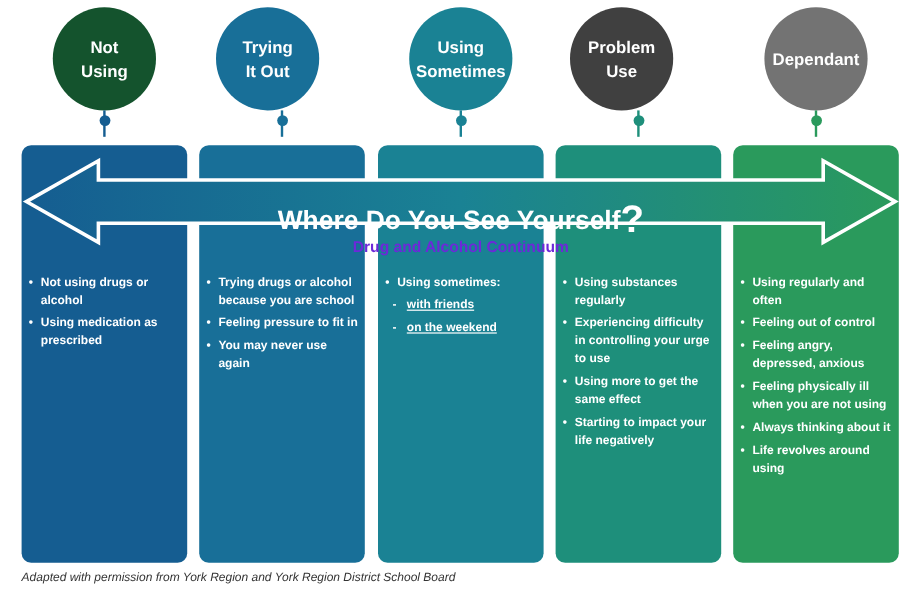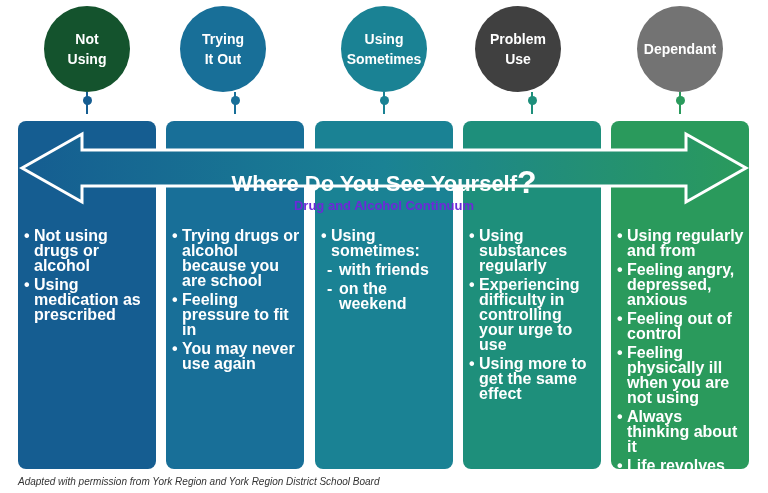--- a/index.html
+++ b/index.html
@@ -16,24 +16,24 @@
   .col { position: absolute; top: 121px; width: 138px; height: 348px; border-radius: 8px; }
 
   .arrow { position: absolute; left: 0; top: 128px; width: 768px; height: 80px; }
   .arrow-sub { position: absolute; left: 0; width: 768px; top: 150px; text-align: center;
                color: #6d28d9; font-size: 13px; font-weight: bold; margin-top: 48px; }
   .arrow-title { position: absolute; left: 0; width: 768px; top: 164px; text-align: center;
                  color: #fff; font-size: 22px; font-weight: bold; }
   .qmark { font-size: 32px; vertical-align: -2px; }
 
   .list { position: absolute; top: 228px; width: 128px; margin: 0; padding: 0; list-style: none;
-          color: #fff; font-size: 16px; font-weight: bold; line-height: 15px; }
+          color: #fff; font-size: 10px; font-weight: bold; line-height: 15px; }
   .list li { position: relative; padding-left: 10px; margin-bottom: 4px; }
   .list li::before { content: "•"; position: absolute; left: 0; top: 0; }
-  .list li.sub { padding-left: 12px; margin-left: 6px; margin-bottom: 4px; }
+  .list li.sub { padding-left: 12px; margin-left: 6px; margin-bottom: 4px; text-decoration: underline; }
   .list li.sub::before { content: "-"; }
 
   .footer { position: absolute; left: 18px; top: 476px; font-size: 10px; font-style: italic; color: #333; }
 </style>
 </head>
 <body>
 
 <div class="stage" id="stage">
 
   <div class="col" style="left: 18px; background: rgb(21, 93, 145);"></div>
@@ -87,27 +87,28 @@
     </ul>
     <div class="circle" style="left: 475px; background: #404040;">
       <span><span>Problem</span><br><span>Use</span></span>
     </div>
     <div class="stem" style="left: 531px; background: rgb(30, 143, 123);"></div>
     <div class="dot" style="left: 527.5px; background: rgb(30, 143, 123);"></div>
     <ul class="list" style="left: 469px;">
       <li>Using substances regularly</li>
       <li>Experiencing difficulty in controlling your urge to use</li>
       <li>Using more to get the same effect</li>
+      <li>Starting to impact your life negatively</li>
     </ul>
     <div class="circle" style="left: 637px; background: #737373;">
       <span><span>Dependant</span></span>
     </div>
     <div class="stem" style="left: 679px; background: rgb(42, 154, 92);"></div>
     <div class="dot" style="left: 675.5px; background: rgb(42, 154, 92);"></div>
     <ul class="list" style="left: 617px;">
-      <li>Using regularly and from</li>
+      <li>Using regularly and often</li>
+      <li>Feeling out of control</li>
       <li>Feeling angry, depressed, anxious</li>
-      <li>Feeling out of control</li>
       <li>Feeling physically ill when you are not using</li>
       <li>Always thinking about it</li>
       <li>Life revolves around using</li>
     </ul>
   </div>
 
 </body></html>

